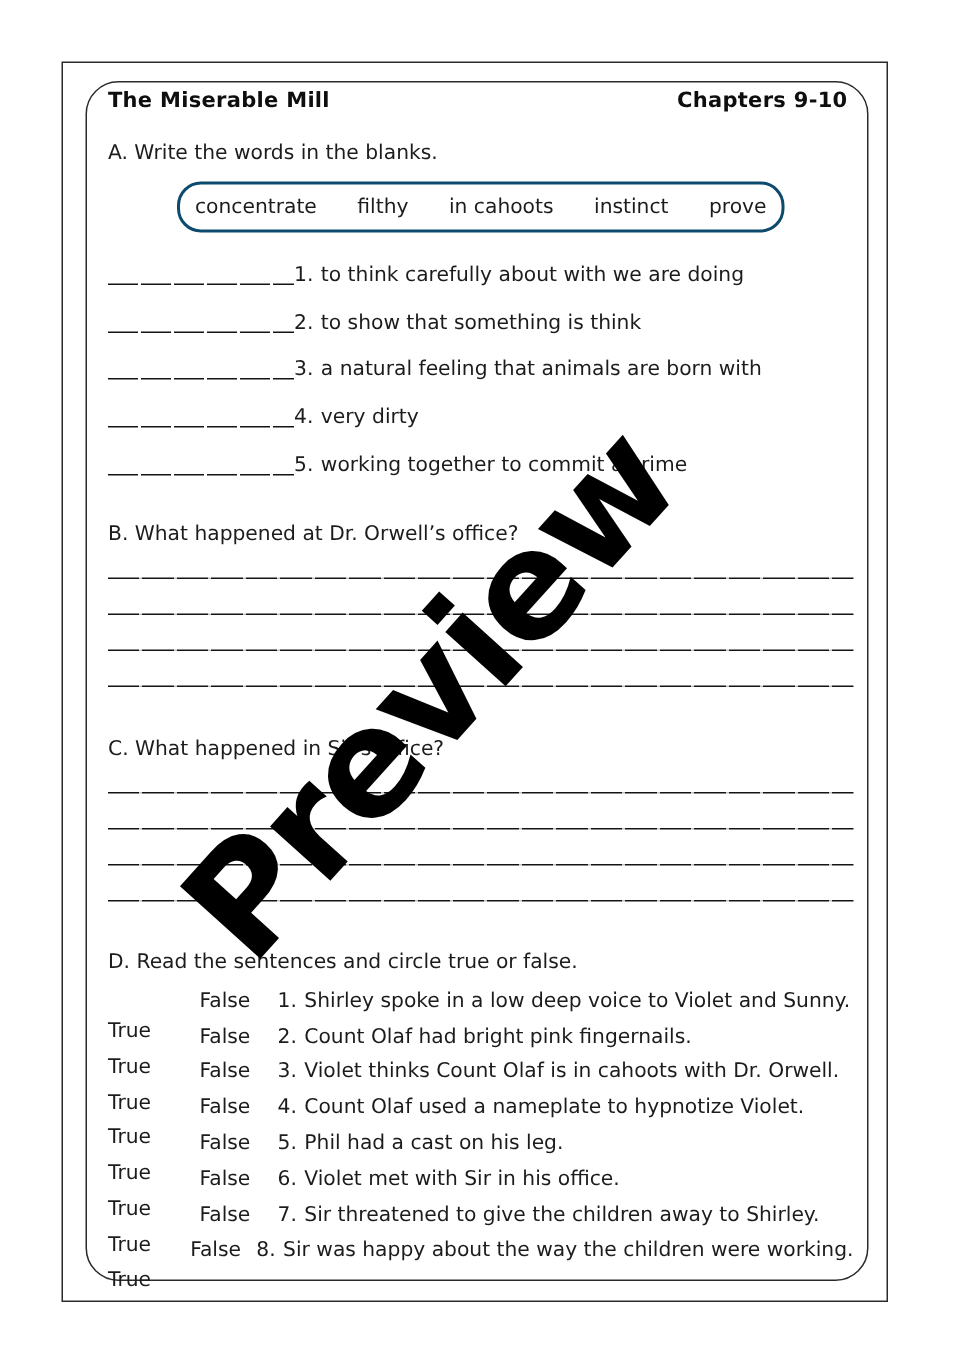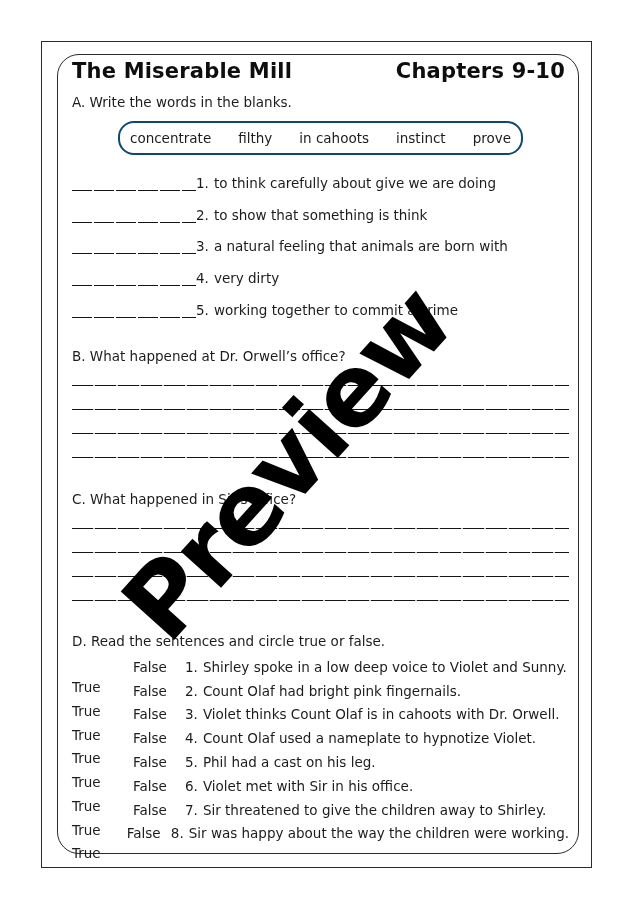--- a/index.html
+++ b/index.html
@@ -14,21 +14,21 @@
     border:1px solid #2b2b2b;background:#ffffff;
   }
   .sheet{
     position:absolute;left:57px;top:54px;width:520px;height:798px;
     border:1px solid #2b2b2b;border-radius:22px;background:#ffffff;
   }
   .abs{position:absolute;}
   .header-row{
     left:72px;top:59px;width:493px;display:flex;
     justify-content:space-between;align-items:baseline;
-    font-weight:bold;font-size:21px;color:#0e0e0e;letter-spacing:0.2px;
+    font-weight:bold;font-size:14px;color:#0e0e0e;letter-spacing:0.2px;
   }
   .section-label{left:72px;color:#1c1c1c;}
   .a-label{top:94px;}
   .word-bank{
     left:118px;top:121px;width:401px;height:30px;
     border:2px solid #0c4a6e;border-radius:16px;
     display:flex;align-items:center;justify-content:center;gap:27px;
     background:#ffffff;
   }
   .vocab-row{left:72px;white-space:nowrap;}
@@ -76,21 +76,21 @@
 
 <div class="abs word-bank">
   <span>concentrate</span>
   <span>filthy</span>
   <span>in cahoots</span>
   <span>instinct</span>
   <span>prove</span>
 </div>
 
 <div class="abs vocab-row" style="top:175px">
-  <span class="blank"></span><span class="num">1.</span><span>to think carefully about give we are doing</span>
+  <span class="blank"></span><span class="num">1.</span><span>to think carefully about with we are doing</span>
 </div>
 <div class="abs vocab-row" style="top:207px">
   <span class="blank"></span><span class="num">2.</span><span>to show that something is think</span>
 </div>
 <div class="abs vocab-row" style="top:238px">
   <span class="blank"></span><span class="num">3.</span><span>a natural feeling that animals are born with</span>
 </div>
 <div class="abs vocab-row" style="top:270px">
   <span class="blank"></span><span class="num">4.</span><span>very dirty</span>
 </div>

